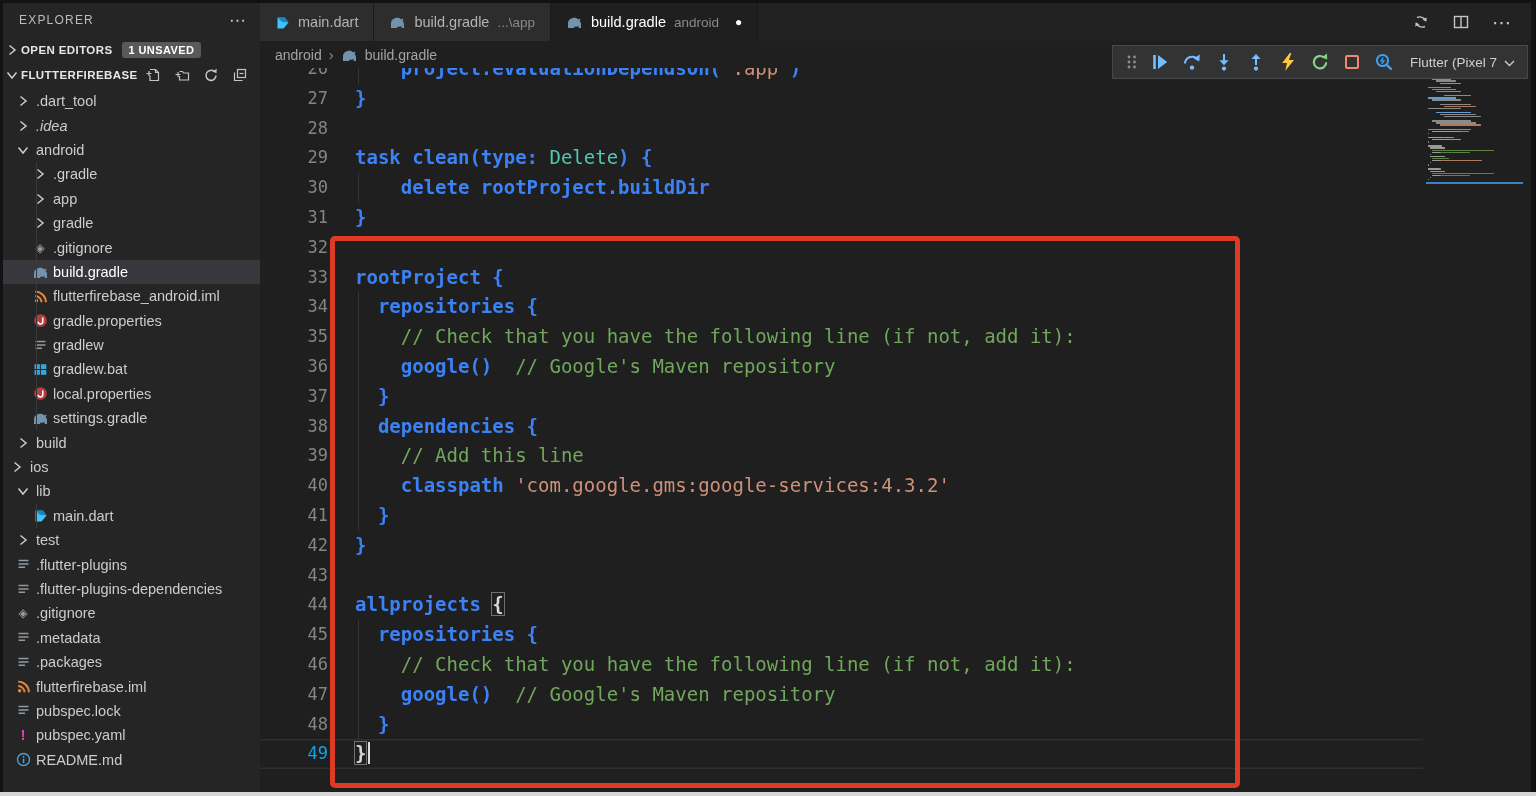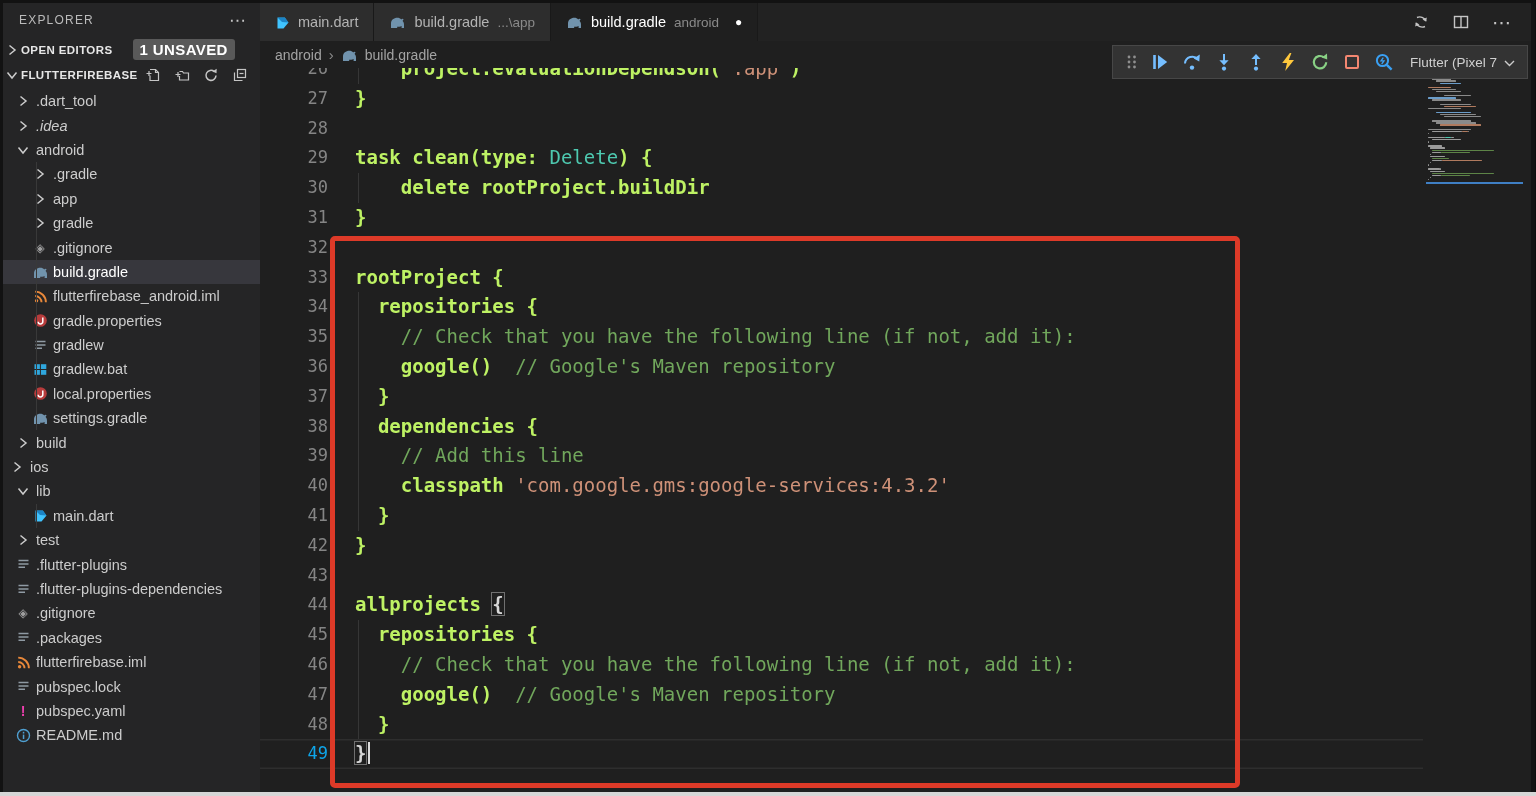--- a/index.html
+++ b/index.html
@@ -6,21 +6,21 @@
   body{width:1536px;height:796px;overflow:hidden;background:#0e0e0e;font-family:"Liberation Sans",sans-serif;-webkit-font-smoothing:antialiased}
   .app{display:flex;width:1535px;height:792px;box-sizing:border-box;border-left:3px solid #121212;border-right:4px solid #141414;border-top:3px solid #121212;background:#1e1e1e}
   .bottom-strip{position:fixed;left:0;bottom:0;width:1536px;height:4px;background:#d6d6d6}
 
   
   .sidebar{width:257px;flex:none;background:#252526;display:flex;flex-direction:column;position:relative;overflow:hidden}
   .explorer-header{height:34px;display:flex;align-items:center;justify-content:space-between;padding:0 14px 0 16px;color:#bbbbbb;font-size:12px;letter-spacing:1.2px}
   .explorer-more{color:#c5c5c5;font-size:17px;cursor:pointer;letter-spacing:0}
   .section-row{height:25px;display:flex;align-items:center;font-weight:bold;font-size:11.5px;color:#e7e7e7;letter-spacing:.4px;cursor:pointer}
   .section-row .chev{width:18px;display:flex;justify-content:center;flex:none}
-  .badge{background:#595959;color:#ffffff;border-radius:3px;padding:2px 7px;font-size:15px;margin-left:20px;font-weight:bold}
+  .badge{background:#595959;color:#ffffff;border-radius:3px;padding:2px 7px;font-size:11px;margin-left:9px;font-weight:bold}
   .ws-actions{margin-left:auto;display:flex;align-items:center;gap:13px;padding-right:12px}
   .ws-actions .act{display:flex;cursor:pointer}
   .tree{flex:1;position:relative;font-size:14.5px;color:#cccccc;margin-top:2px}
   .tree-item{height:24.4px;display:flex;align-items:center;cursor:pointer;position:relative}
   .tree-item.selected{background:#37373d;color:#ffffff}
   .tree-item .slot{width:20px;flex:none;display:flex;justify-content:center;align-items:center;margin-right:3px}
   .tree-item .lbl{white-space:nowrap}
   .tguide{position:absolute;left:33px;top:0;bottom:0;width:1px;background:#393939}
 
   
@@ -38,21 +38,21 @@
   .breadcrumb .bc-icon{display:flex}
 
   
   .editor{position:absolute;top:65px;left:0;right:0;bottom:0;overflow:hidden;background:#1f1f1f}
   .code-scroll{margin-top:-14px;margin-right:108px;font-family:"DejaVu Sans Mono",monospace}
   .row{display:flex;height:29.8px}
   .row.current{box-shadow:inset 0 1.5px 0 #2e2e2e, inset 0 -1.5px 0 #2e2e2e}
   .ln{width:68px;flex:none;text-align:right;color:#858585;font-size:17px;line-height:29.8px;user-select:none}
   .row.current .ln{color:#0ea5e9}
   .lc{position:relative;flex:1;padding-left:27px;white-space:pre;font-size:19px;line-height:29.8px;color:#d6d6d6}
-  .tk-plain{color:#bef264;font-weight:600}
+  .tk-plain{color:#3b82f6;font-weight:600}
   .tk-comment{color:#71a75c}
   .tk-string{color:#ce9178}
   .tk-type{color:#4ec9b0}
   .tk-bracket{color:#d8d8d8;font-weight:600;outline:1px solid #707070}
   .cursor{display:inline-block;width:2px;height:22px;background:#dcdcdc;vertical-align:-4px;margin-left:2px}
   .guide-v{position:absolute;left:30px;top:0;bottom:0;width:1px;background:#363636}
   .annotation-box{position:absolute;left:70px;top:168px;width:900px;height:542px;border:5px solid #dd3a28;border-radius:5px;z-index:5;pointer-events:none}
 
   
   .debug-toolbar{position:absolute;top:42px;right:3px;height:34px;background:#333333;border:1px solid #474747;display:flex;align-items:center;padding:0 12px;gap:12px;z-index:8;box-sizing:border-box}
@@ -328,20 +328,28 @@
             <span style="color:#9f9f9f;font-size:12px">◈</span>
           </span>
           <span class="lbl">.gitignore</span>
         </div>
         <div class="tree-item" style="padding-left: 10px;">
           <span class="slot">
             <svg width="15" height="15" viewBox="0 0 15 15" xmlns="http://www.w3.org/2000/svg">
               <path d="M2.5 3.6 h10 M2.5 6.9 h10 M2.5 10.2 h6.5" stroke="#8f9aa3" stroke-width="1.5"></path>
             </svg>
           </span>
+          <span class="lbl">.metadata</span>
+        </div>
+        <div class="tree-item" style="padding-left: 10px;">
+          <span class="slot">
+            <svg width="15" height="15" viewBox="0 0 15 15" xmlns="http://www.w3.org/2000/svg">
+              <path d="M2.5 3.6 h10 M2.5 6.9 h10 M2.5 10.2 h6.5" stroke="#8f9aa3" stroke-width="1.5"></path>
+            </svg>
+          </span>
           <span class="lbl">.packages</span>
         </div>
         <div class="tree-item" style="padding-left: 10px;">
           <span class="slot">
             <svg width="15" height="15" viewBox="0 0 15 15" xmlns="http://www.w3.org/2000/svg">
               <circle cx="3.6" cy="11.8" r="1.7" fill="#e8883a"></circle>
               <path d="M2.2 7 A6.3 6.3 0 0 1 8.5 13.3" stroke="#e8883a" stroke-width="1.9" fill="none"></path>
               <path d="M2.2 2.6 A10.7 10.7 0 0 1 12.9 13.3" stroke="#e8883a" stroke-width="1.9" fill="none"></path>
             </svg>
           </span>

